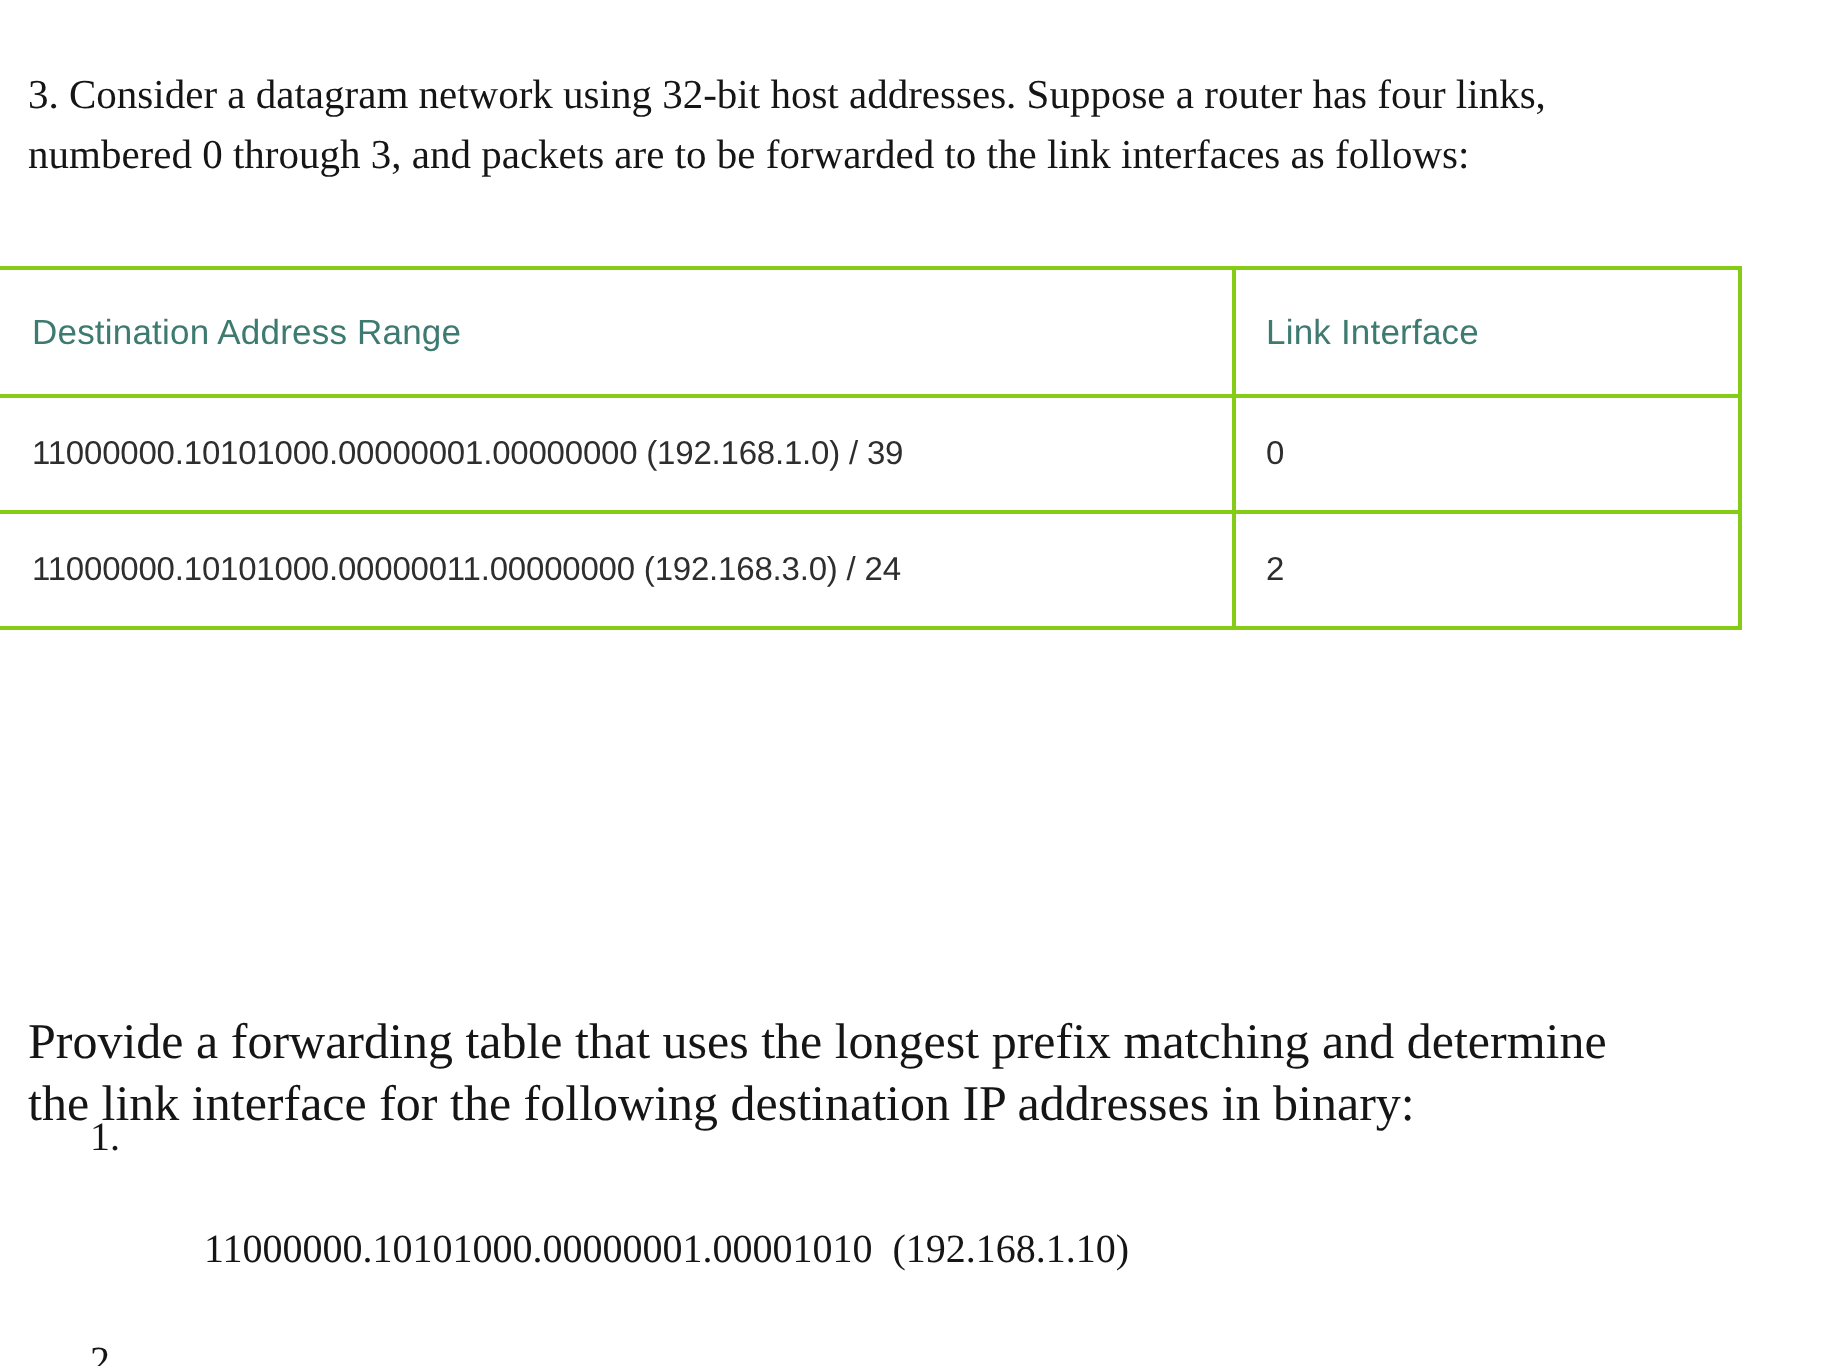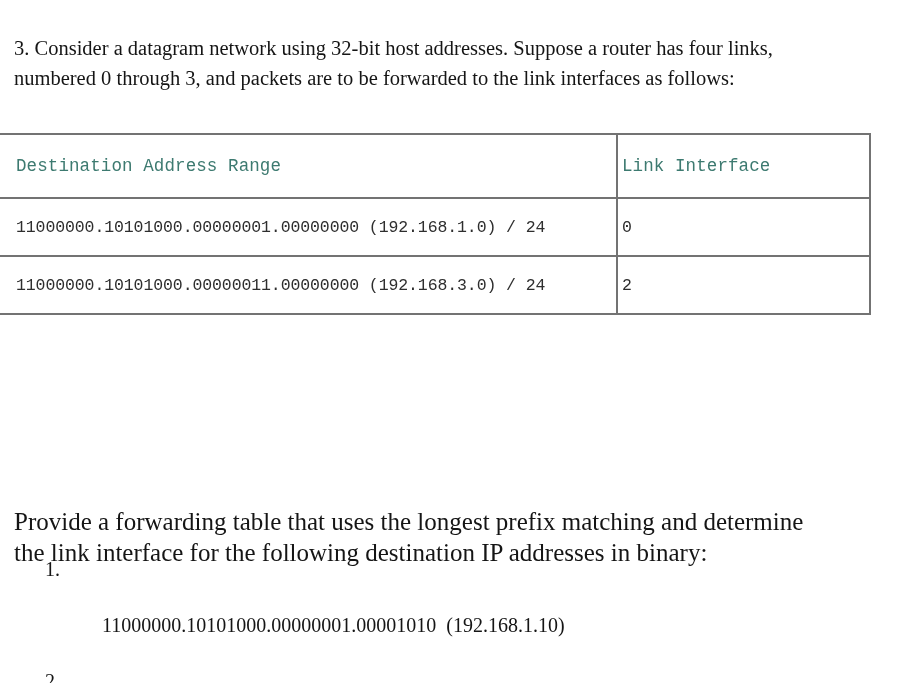--- a/index.html
+++ b/index.html
@@ -45,25 +45,25 @@
     border-collapse: collapse;
     width: 870px;
     table-layout: fixed;
     background: #ffffff;
   }
   table.fwd-table col.c1 { width: 617px; }
   table.fwd-table col.c2 { width: 253px; }
 
   table.fwd-table th,
   table.fwd-table td {
-    border: 2px solid #737373;
+    border: 2px solid #84cc16;
     padding: 0 0 0 16px;
     text-align: left;
     vertical-align: middle;
-    font-family: Liberation Mono, monospace;
+    font-family: Liberation Sans, sans-serif;
     font-weight: normal;
   }
   table.fwd-table th {
     height: 62px;
     font-size: 17.5px;
     color: #3d7a70;
     letter-spacing: 0.1px;
   }
   table.fwd-table td {
     height: 56px;
@@ -74,21 +74,21 @@
   table.fwd-table tr.last-row td {
     height: 62px;
   }
   
   table.fwd-table th:first-child,
   table.fwd-table td:first-child {
     border-left: 0;
   }
   table.fwd-table td.iface,
   table.fwd-table th.iface {
-    padding-left: 4px;
+    padding-left: 15px;
   }
 
   
   .prompt {
     position: absolute;
     left: 14px;
     top: 482px;
     width: 800px;
     font-family: "Liberation Serif", "DejaVu Serif", serif;
     font-size: 25px;
@@ -135,21 +135,21 @@
         <col class="c2">
       </colgroup>
       <thead>
         <tr>
           <th>Destination Address Range</th>
           <th class="iface">Link Interface</th>
         </tr>
       </thead>
       <tbody>
         <tr>
-          <td>11000000.10101000.00000001.00000000 (192.168.1.0) / 24</td>
+          <td>11000000.10101000.00000001.00000000 (192.168.1.0) / 39</td>
           <td class="iface">0</td>
         </tr>
         <tr>
           <td>11000000.10101000.00000011.00000000 (192.168.3.0) / 24</td>
           <td class="iface">2</td>
         </tr>
       </tbody>
     </table>
   </div>
 

